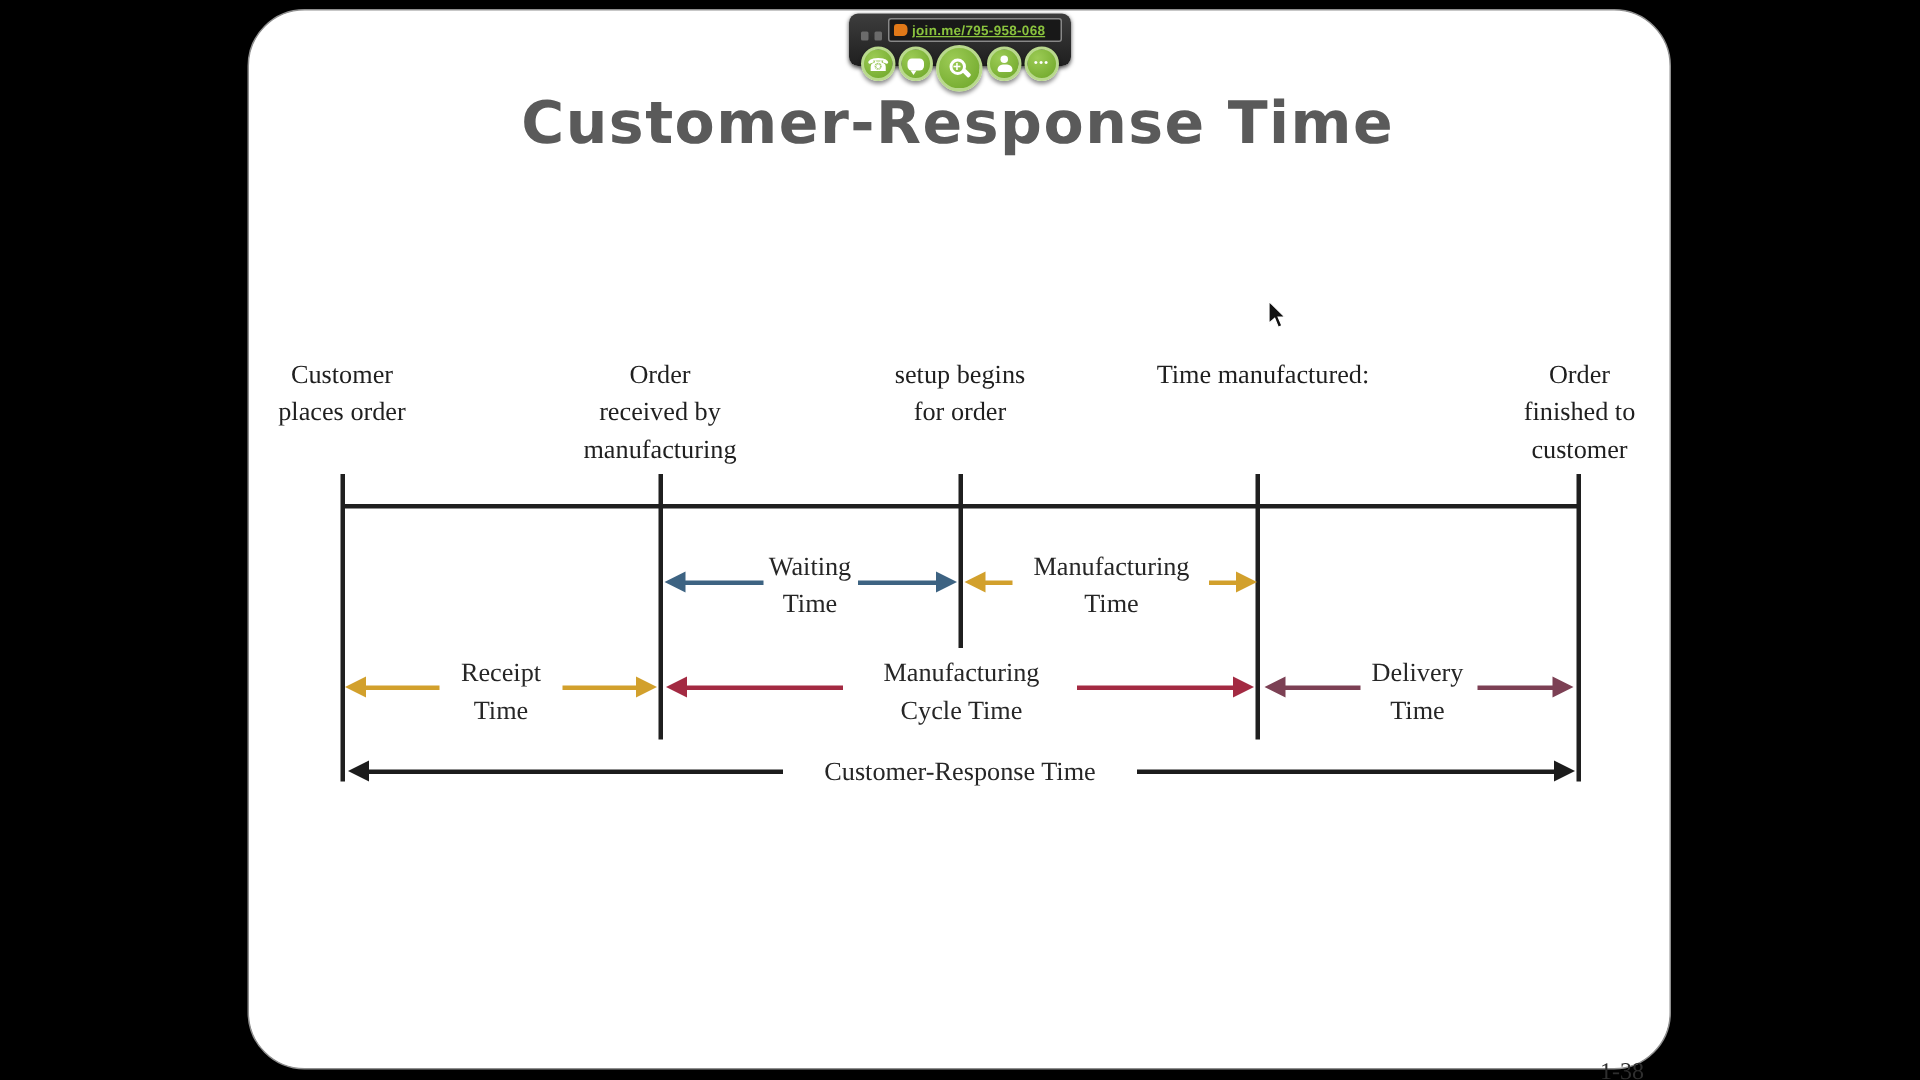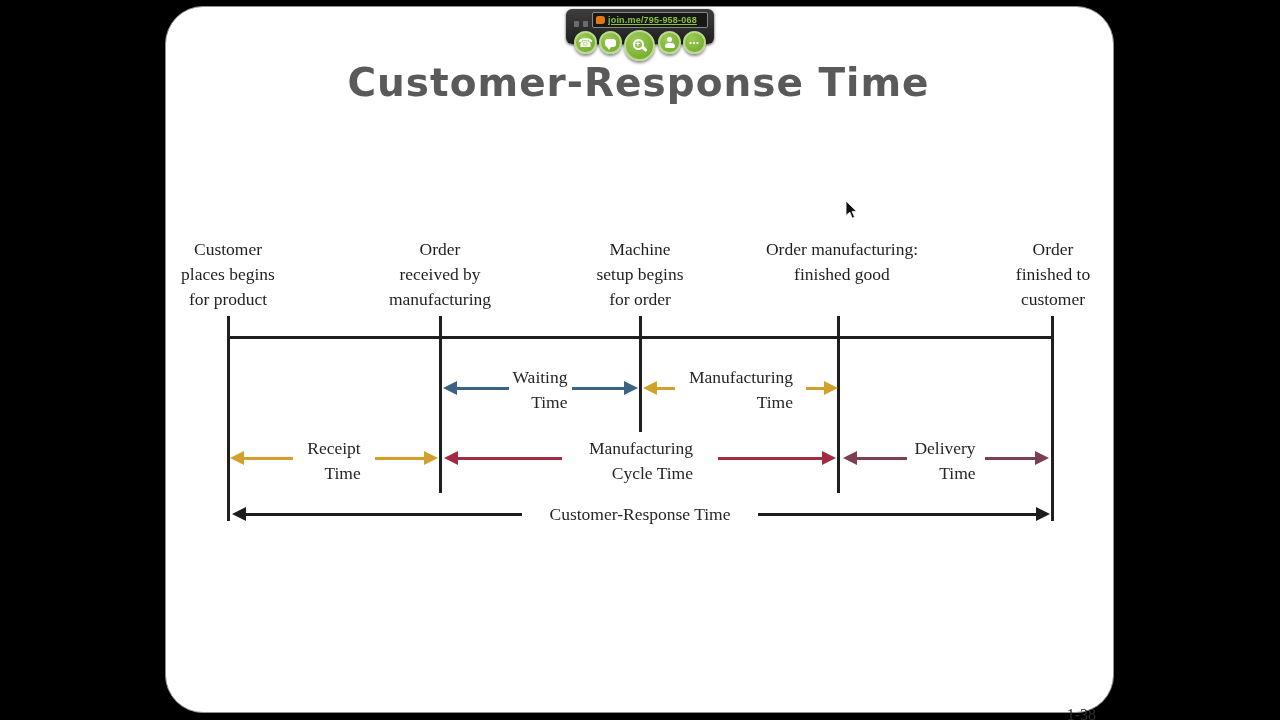--- a/index.html
+++ b/index.html
@@ -70,21 +70,21 @@
     background:#fff;border-radius:50%;}
   .ic-person::after{content:"";position:absolute;left:1px;bottom:0;width:10px;height:5px;
     background:#fff;border-radius:5px 5px 2px 2px;}
   
   .ms-label{
     position:absolute;width:230px;transform:translateX(-50%);text-align:center;
     font-family:"Liberation Serif",serif;font-size:17.5px;line-height:25px;
     color:#1f1f1f;top:237px;
   }
   .iv-label{
-    position:absolute;transform:translateX(-50%);text-align:right;
+    position:absolute;transform:translateX(-50%);text-align:center;
     font-family:"Liberation Serif",serif;font-size:17.5px;line-height:25px;
     color:#262626;white-space:nowrap;
   }
   .hline-main{position:absolute;left:228px;top:336px;width:825px;height:3px;background:#1f1f1f;}
   .vline{position:absolute;width:3px;background:#1f1f1f;top:316px;}
   .v1{left:227px;height:205px;} .v2{left:439px;height:177px;}
   .v3{left:639px;height:116px;} .v4{left:837px;height:177px;}
   .v5{left:1051px;height:205px;}
   .arrow{position:absolute;height:14px;}
   .arrow::after{content:"";position:absolute;top:5.5px;left:0;right:0;height:3px;background:var(--ac);}
@@ -126,36 +126,33 @@
   <div class="jm-btn small b-person">
     <span class="ic-person"></span>
   </div>
   <div class="jm-btn small b-more">
     <span>•••</span>
   </div>
 </div>
 
 <div class="ms-label" style="left:228px;">
   <span style="display:block">Customer</span>
-  <span style="display:block">places begins</span>
-  <span style="display:block">for product</span>
+  <span style="display:block">places order</span>
 </div>
 <div class="ms-label" style="left:440px;">
   <span style="display:block">Order</span>
   <span style="display:block">received by</span>
   <span style="display:block">manufacturing</span>
 </div>
 <div class="ms-label" style="left:640px;">
-  <span style="display:block">Machine</span>
   <span style="display:block">setup begins</span>
   <span style="display:block">for order</span>
 </div>
 <div class="ms-label" style="left:842px;">
-  <span style="display:block">Order manufacturing:</span>
-  <span style="display:block">finished good</span>
+  <span style="display:block">Time manufactured:</span>
 </div>
 <div class="ms-label" style="left:1053px;">
   <span style="display:block">Order</span>
   <span style="display:block">finished to</span>
   <span style="display:block">customer</span>
 </div>
 
 <div class="hline-main"></div>
 <div class="vline v1"></div>
 <div class="vline v2"></div>

